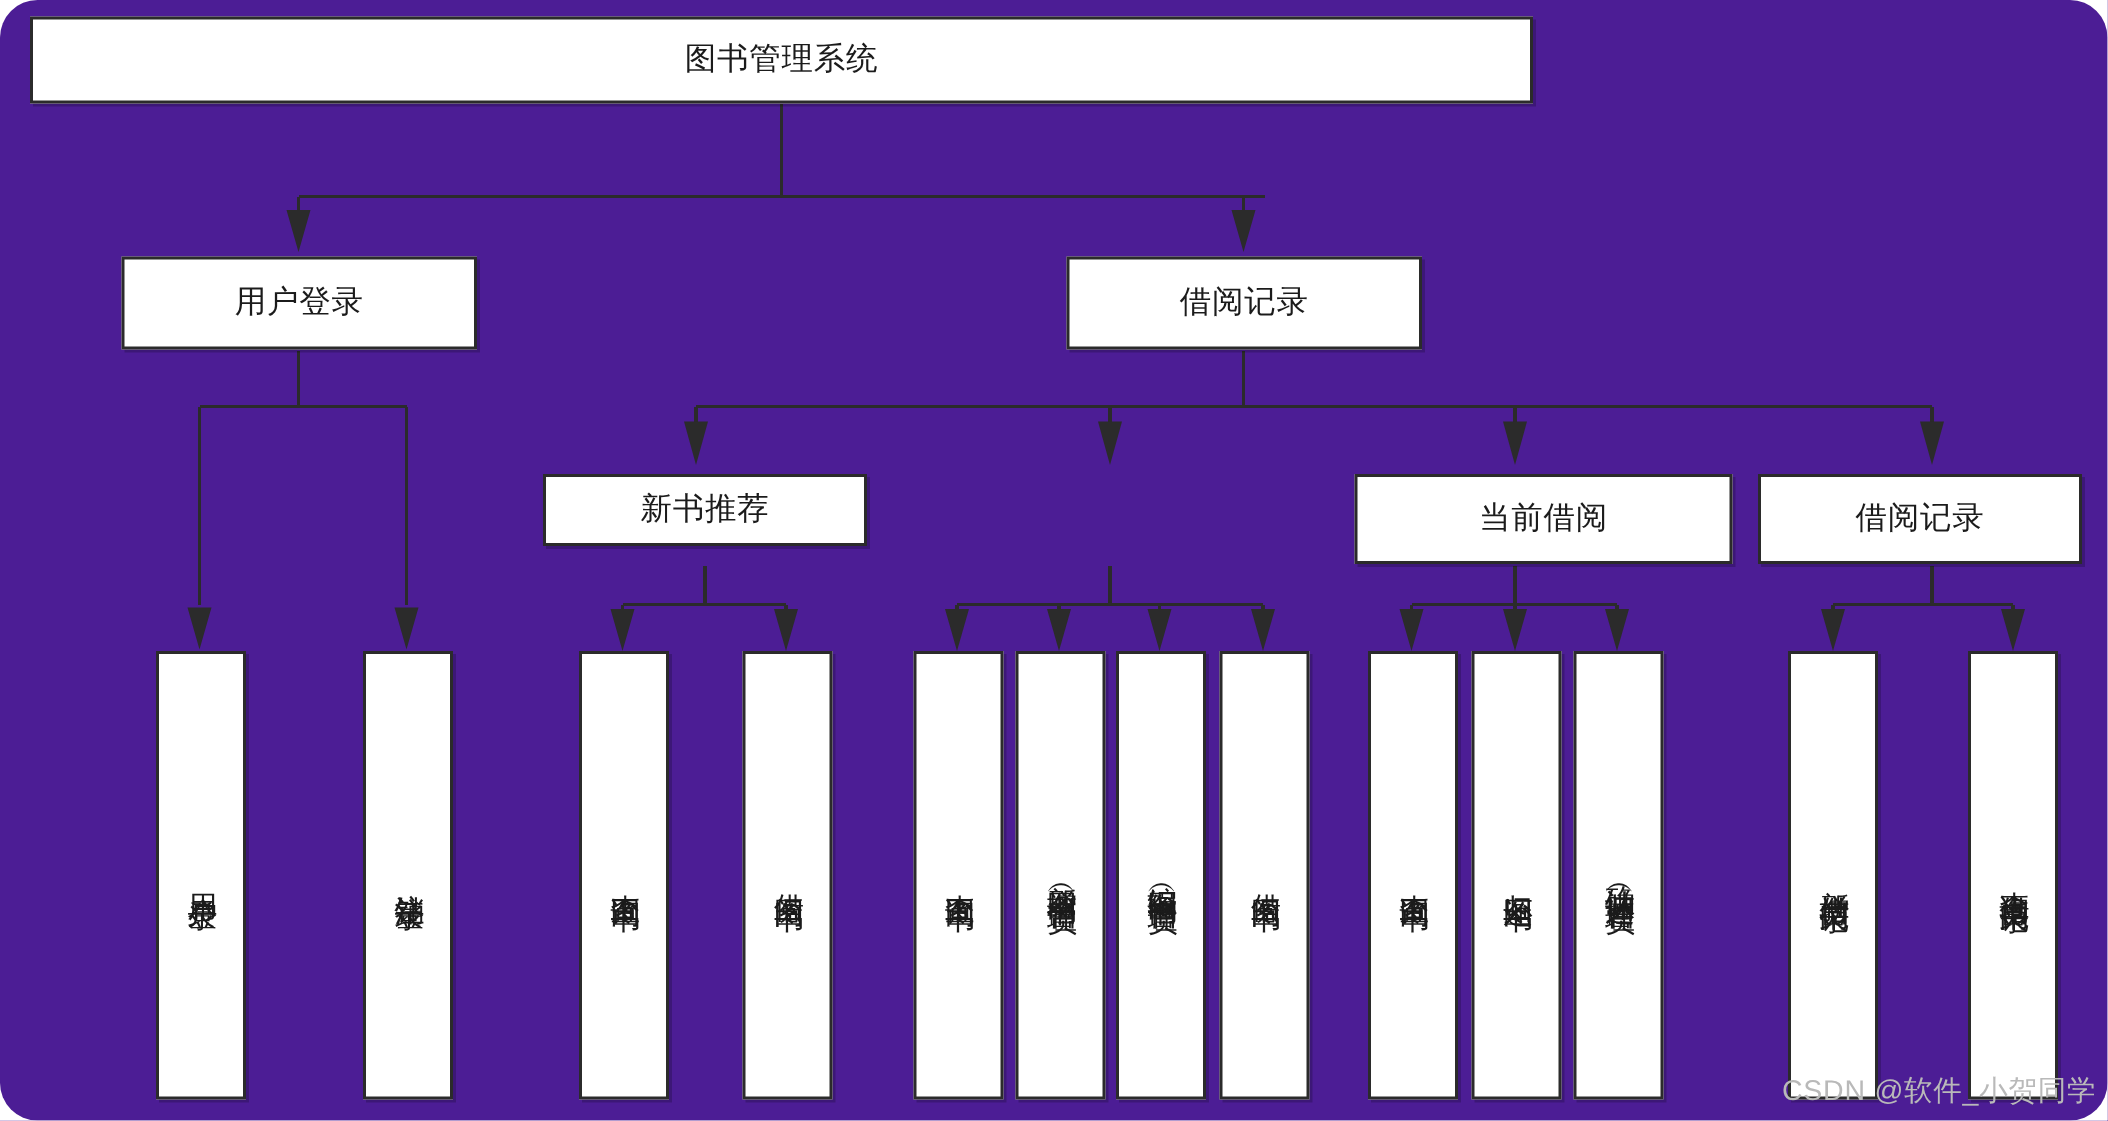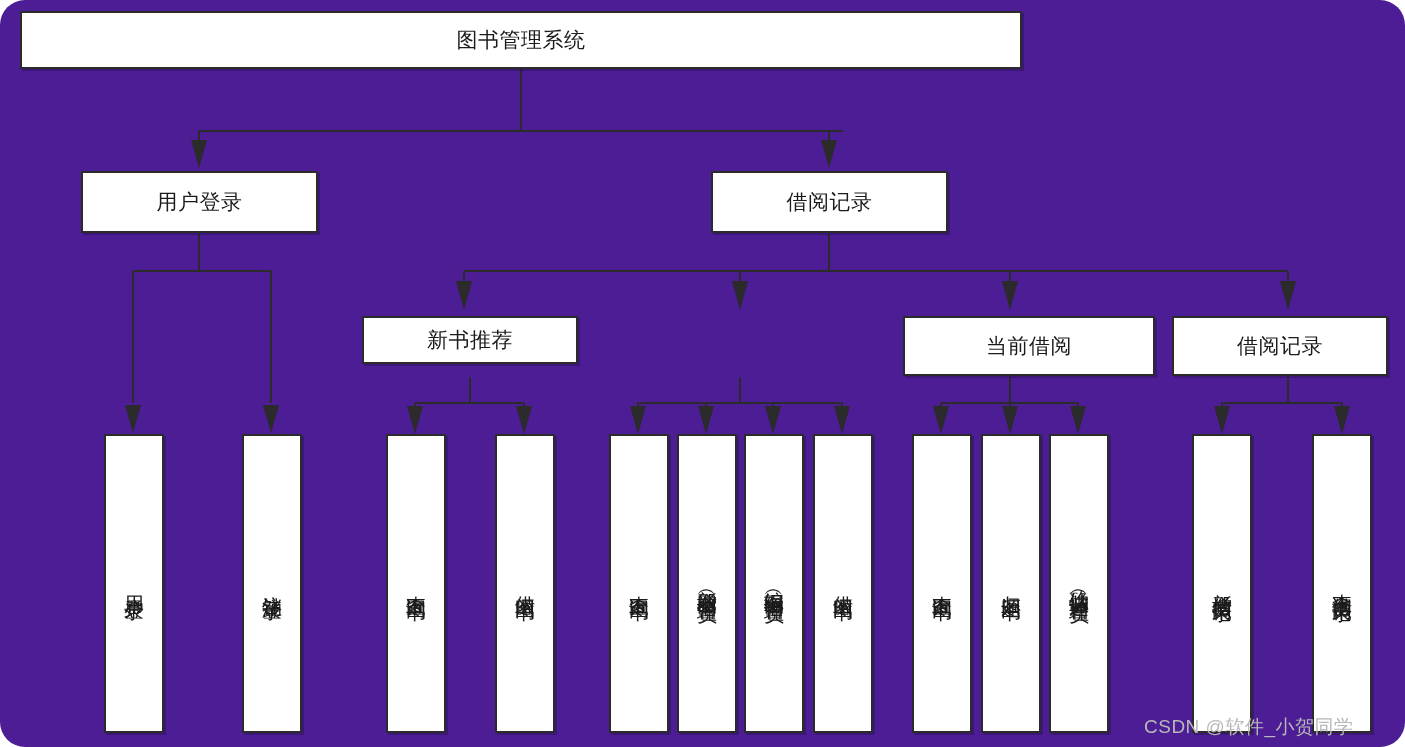--- a/index.html
+++ b/index.html
@@ -216,15 +216,15 @@
   </div>
 
   <div class="node-box vertical" style="left:1192px; top:434px; width:60px; height:299px;">
     <span class="node-label">新增借阅记录</span>
   </div>
 
   <div class="node-box vertical" style="left:1312px; top:434px; width:60px; height:299px;">
     <span class="node-label">查询借阅记录</span>
   </div>
 
-  <div class="watermark" style="left:1144px; top:714px;">CSDN @软件_小贺同学</div>
+  <div class="watermark" style="left:1188px; top:714px;">CSDN @软件_小贺同学</div>
 
 </div>
 
 </body></html>

